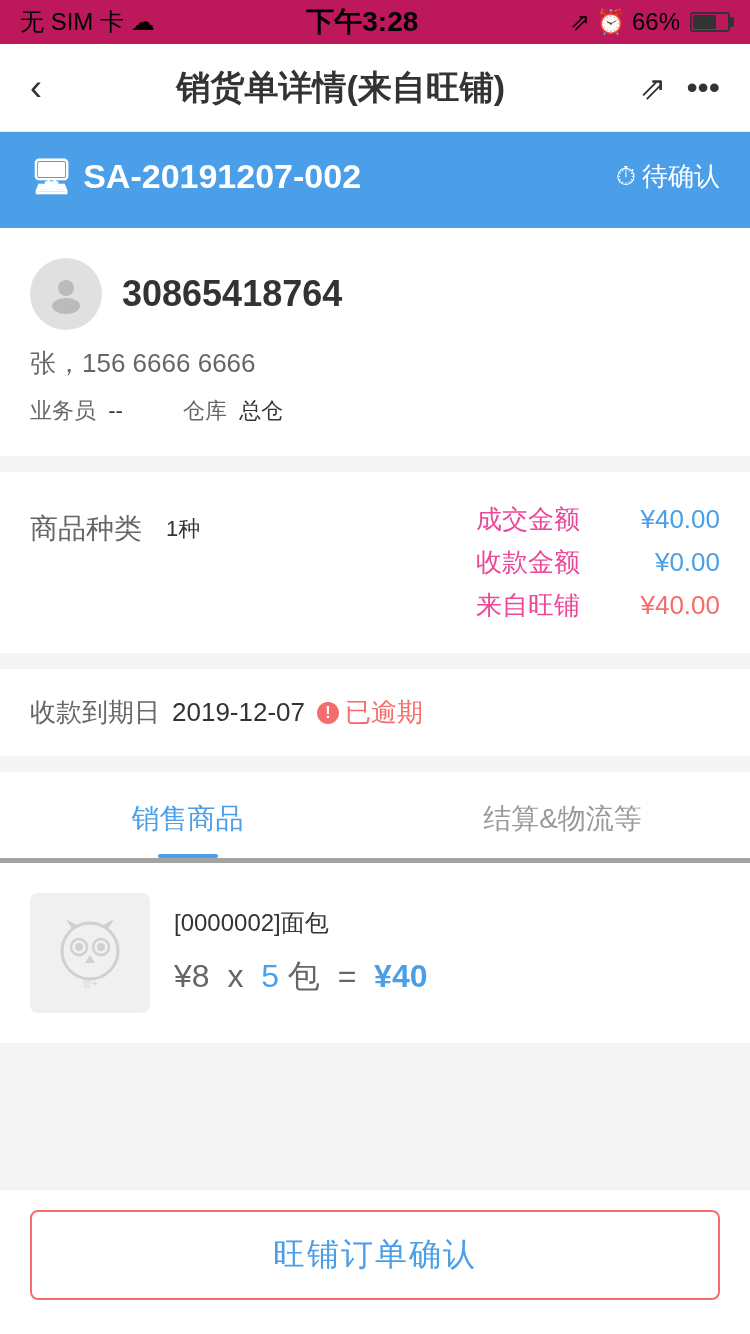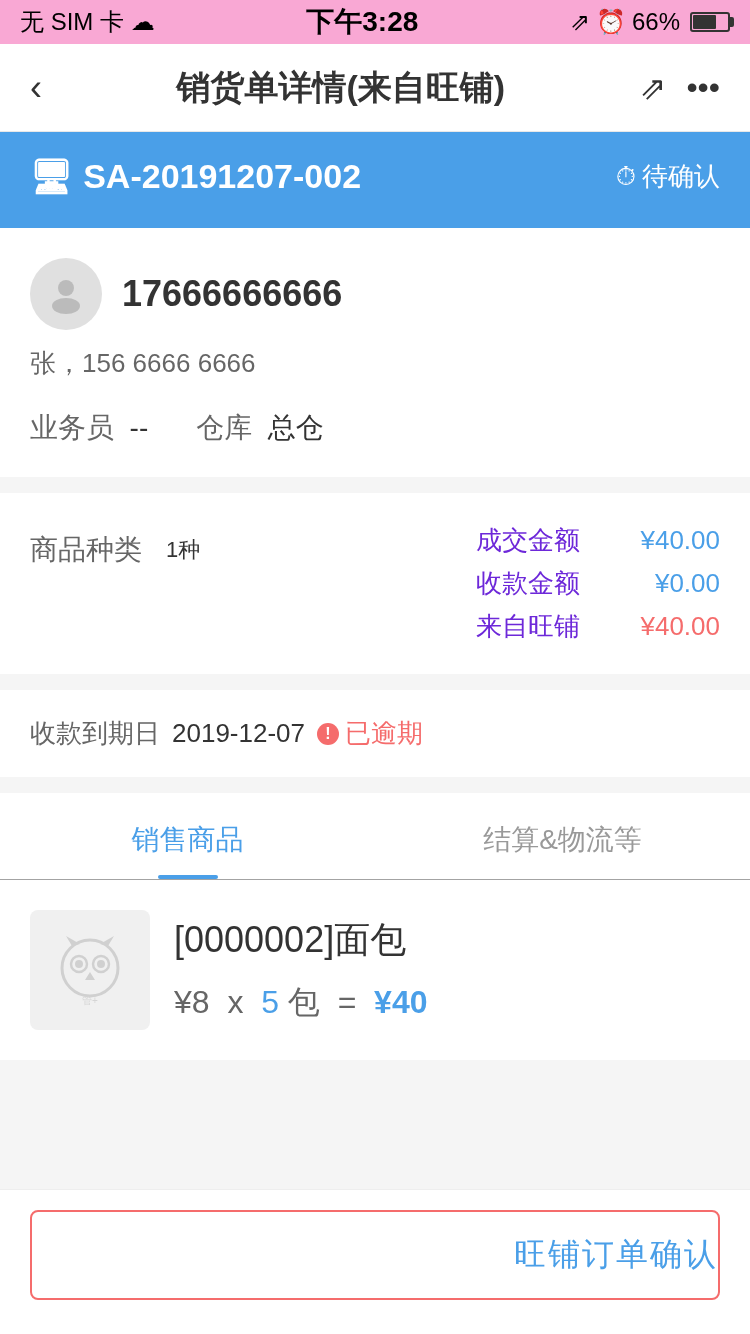--- a/index.html
+++ b/index.html
@@ -7,21 +7,21 @@
     body {
       width: 750px;
       min-height: 1334px;
       font-family: -apple-system, 'PingFang SC', 'Helvetica Neue', Arial, sans-serif;
       background: #f5f5f5;
       font-size: 28px;
     }
 
     
     .status-bar {
-      background: #f9a8d4;
+      background: #be185d;
       height: 44px;
       display: flex;
       align-items: center;
       justify-content: space-between;
       padding: 0 20px;
       font-size: 24px;
       font-weight: 500;
     }
     .status-left {
       display: flex;
@@ -156,26 +156,26 @@
       flex-shrink: 0;
     }
     .customer-phone {
       font-size: 36px;
       font-weight: 600;
       color: #333;
     }
     .customer-sub {
       font-size: 26px;
       color: #666;
-      margin-bottom: 28px;
+      margin-bottom: 15px;
     }
     .customer-meta {
       display: flex;
-      gap: 48px;
-      font-size: 28px;
+      gap: 60px;
+      font-size: 22px;
       color: #666;
     }
     .customer-meta span.value {
       color: #333;
     }
 
     
     .summary-section {
       background: #fff;
       padding: 30px;
@@ -203,21 +203,21 @@
       align-items: flex-end;
     }
     .summary-row {
       display: flex;
       justify-content: flex-end;
       align-items: center;
       gap: 20px;
       font-size: 26px;
     }
     .summary-label {
-      color: #6d28d9;
+      color: #ec4899;
     }
     .summary-value {
       color: #4a9fe8;
       font-weight: 500;
       min-width: 120px;
       text-align: right;
     }
     .summary-value.red {
       color: #f56c6c;
     }
@@ -260,21 +260,21 @@
       font-size: 26px;
     }
 
     
     .tabs-section {
       background: #fff;
       margin-bottom: 0;
     }
     .tabs-header {
       display: flex;
-      border-bottom: 1px solid #a3a3a3;
+      border-bottom: 5px solid #a3a3a3;
     }
     .tab-item {
       flex: 1;
       text-align: center;
       padding: 28px 0 20px;
       font-size: 28px;
       color: #999;
       cursor: pointer;
       position: relative;
     }
@@ -314,21 +314,21 @@
       flex-shrink: 0;
       overflow: hidden;
     }
     .owl-svg {
       opacity: 0.3;
     }
     .product-info {
       flex: 1;
     }
     .product-name {
-      font-size: 36px;
+      font-size: 24px;
       color: #333;
       margin-bottom: 16px;
     }
     .product-price-line {
       font-size: 32px;
       color: #666;
     }
     .product-price-line .qty {
       color: #4a9fe8;
     }
@@ -357,21 +357,20 @@
       width: 100%;
       height: 90px;
       border: 2px solid #f56c6c;
       border-radius: 8px;
       background: #fff;
       color: #4a9fe8;
       font-size: 32px;
       font-weight: 500;
       cursor: pointer;
       letter-spacing: 2px;
-      text-align: right;
     }
   </style>
 </head>
 <body>
 
 <div class="status-bar">
   <div class="status-left">
     <span>无 SIM 卡  ☁</span>
   </div>
   <div class="status-center">下午3:28</div>
@@ -408,21 +407,21 @@
 </div>
 
 <div class="customer-section">
   <div class="customer-top">
     <div class="avatar">
       <svg width="40" height="40" viewBox="0 0 40 40" fill="none">
         <circle cx="20" cy="14" r="8" fill="#bbb"></circle>
         <ellipse cx="20" cy="32" rx="14" ry="8" fill="#bbb"></ellipse>
       </svg>
     </div>
-    <span class="customer-phone">17666666666</span>
+    <span class="customer-phone">30865418764</span>
   </div>
   <div class="customer-sub">张，156 6666 6666</div>
   <div class="customer-meta">
     <span>
       <span>业务员</span>&nbsp;&nbsp;<span class="value">--</span>
     </span>
     <span>
       <span>仓库</span>&nbsp;&nbsp;<span class="value">总仓</span>
     </span>
   </div>

